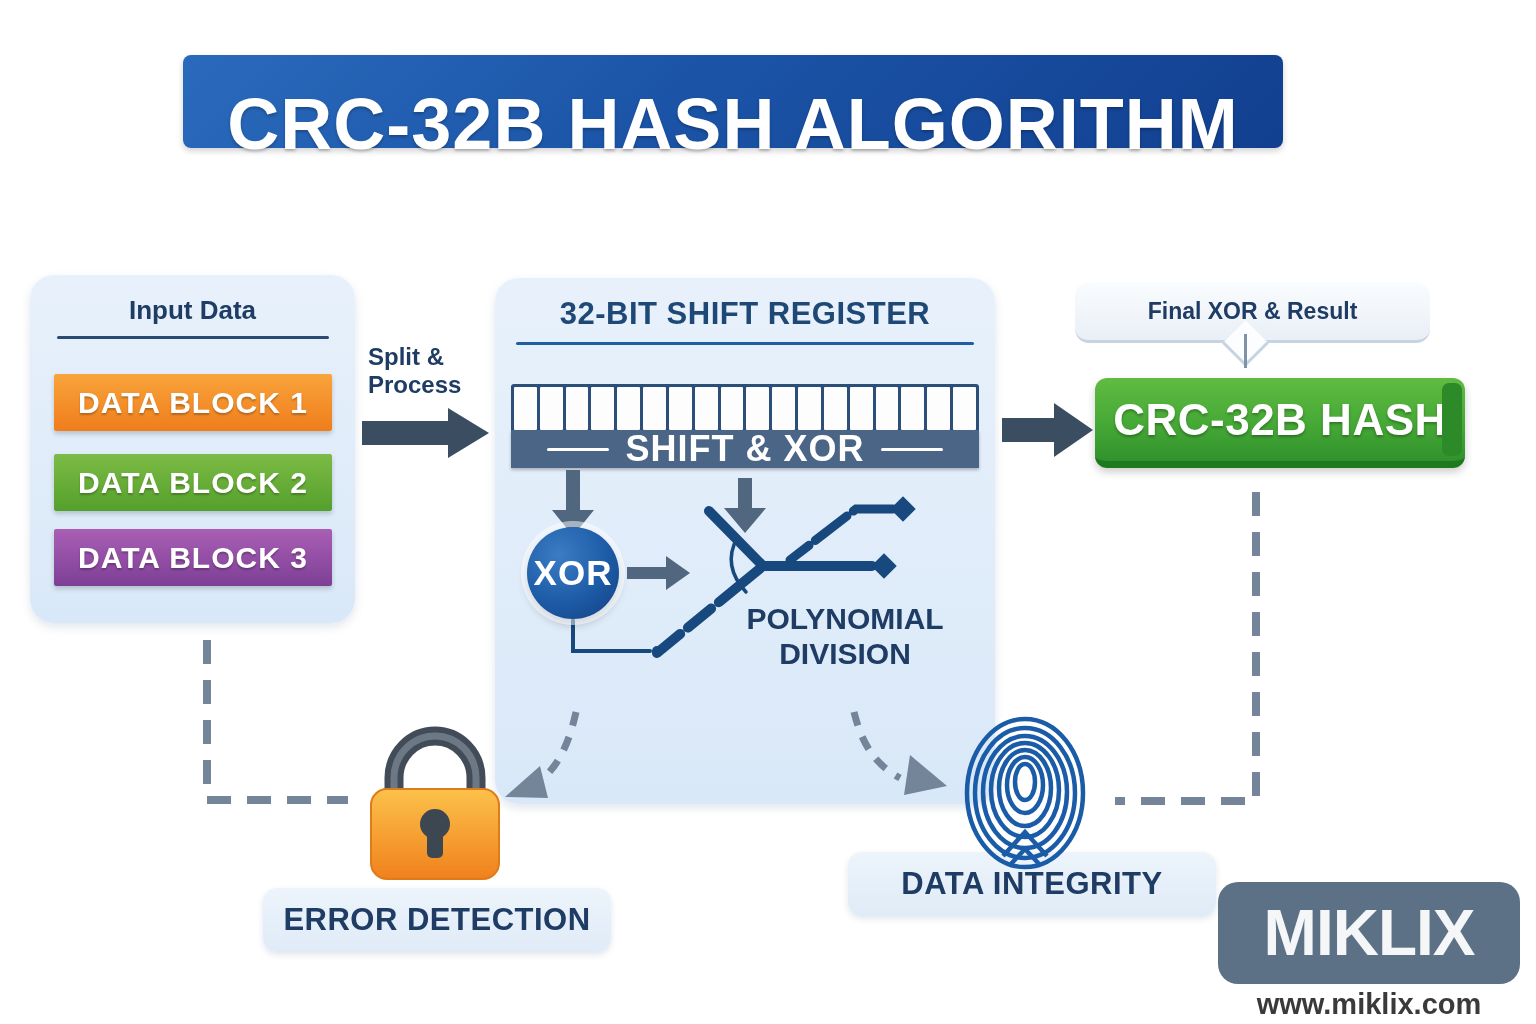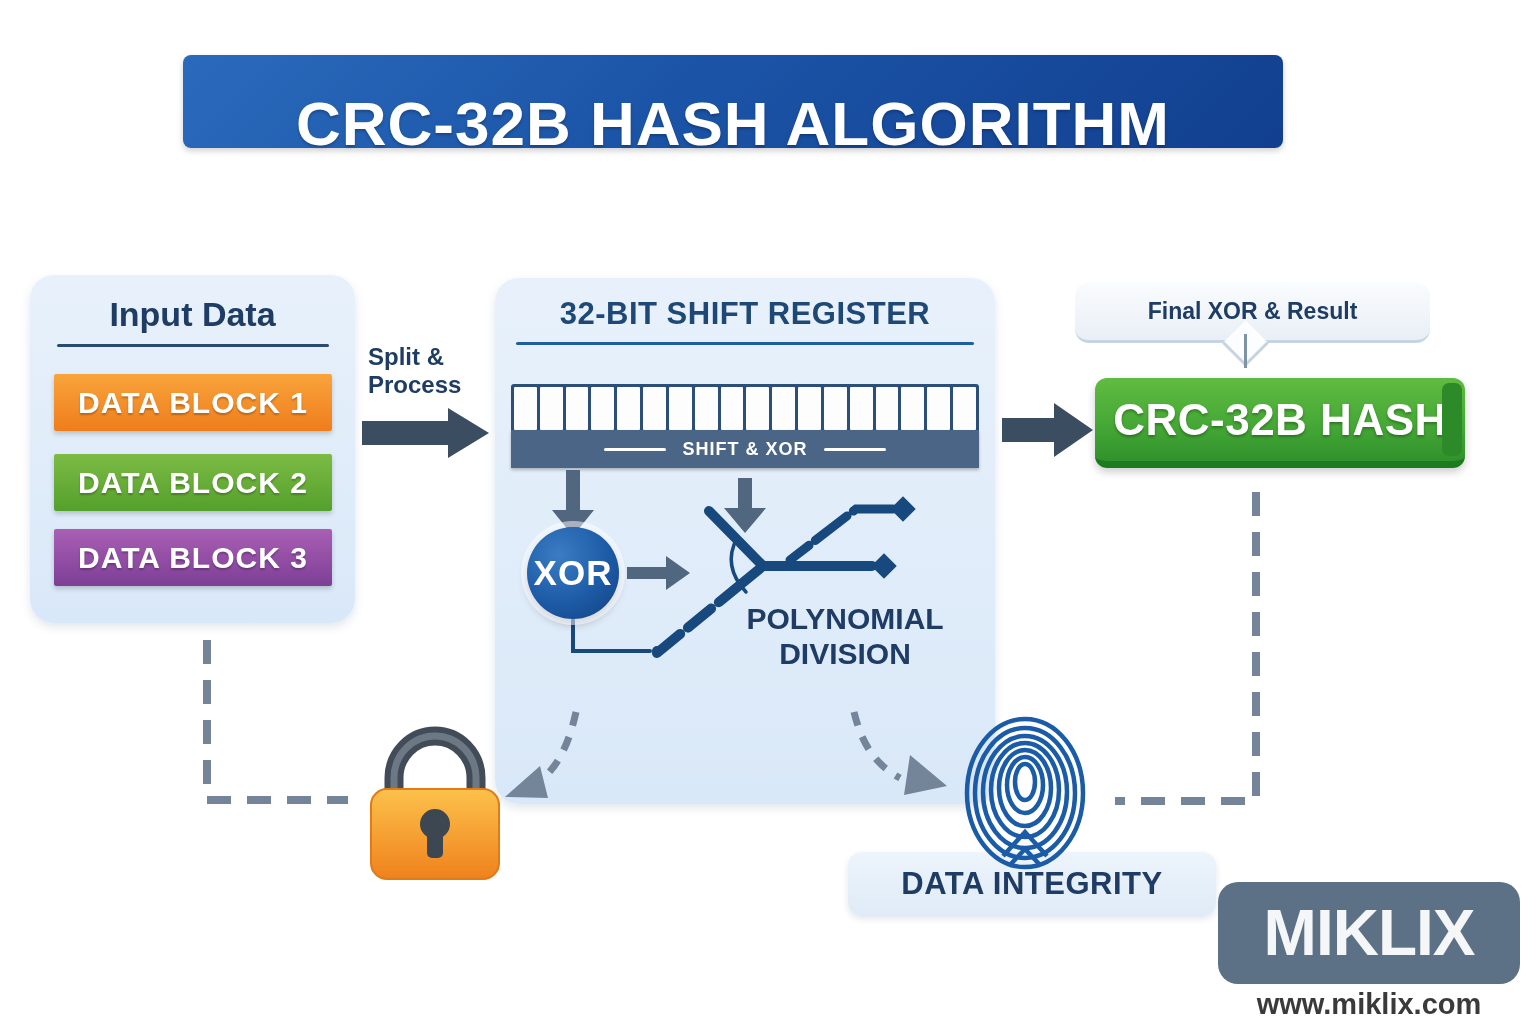--- a/index.html
+++ b/index.html
@@ -9,31 +9,31 @@
   }
   .abs{position:absolute;}
 
   
   .banner{
     left:183px;top:55px;width:1100px;height:93px;border-radius:8px;
     background:linear-gradient(135deg,#2a6abc 0%,#1b54a7 45%,#123f8f 100%);
     display:flex;align-items:center;justify-content:center;z-index:1;
     box-shadow:0 3px 6px rgba(0,0,0,.18);
   }
-  .banner span{color:#fff;font-weight:bold;font-size:62px;letter-spacing:1px;
+  .banner span{color:#fff;font-weight:bold;font-size:72px;letter-spacing:1px;
     text-shadow:0 2px 3px rgba(0,0,0,.25);margin-top:44px;}
 
   
   .panel{
     background:linear-gradient(180deg,#e8f1fb 0%,#d9e8f8 100%);
     border-radius:24px;z-index:1;box-shadow:0 4px 10px rgba(60,90,130,.15);
   }
   .input-panel{left:30px;top:275px;width:325px;height:348px;}
   .panel-title{color:#1e3c64;font-weight:bold;text-align:center;}
-  .input-panel .panel-title{font-size:34px;margin-top:20px;}
+  .input-panel .panel-title{font-size:26px;margin-top:20px;}
   .rule{height:3px;background:#2b4a6f;border-radius:2px;}
   .input-rule{width:272px;margin:10px auto 0 auto;}
   .block{
     position:absolute;left:24px;width:278px;height:57px;border-radius:2px;
     display:flex;align-items:center;justify-content:center;
     color:#fff;font-weight:bold;font-size:30px;letter-spacing:1px;
     text-shadow:0 2px 2px rgba(0,0,0,.25);box-shadow:0 3px 5px rgba(0,0,0,.18);
   }
   .b1{top:99px;background:linear-gradient(180deg,#f9a43c 0%,#ef7d1b 100%);}
   .b2{top:179px;background:linear-gradient(180deg,#7cbb45 0%,#54a02c 100%);}
@@ -51,21 +51,21 @@
     position:absolute;left:16px;top:106px;width:468px;height:46px;
     background:#2b4f79;border-radius:3px 3px 0 0;
     display:flex;gap:3px;padding:3px 3px 0 3px;box-sizing:border-box;
   }
   .cell{flex:1;background:#fdfdfd;border-radius:1px;}
   .shift-bar{
     position:absolute;left:16px;top:152px;width:468px;height:38px;
     background:#4a6585;display:flex;align-items:center;justify-content:center;gap:16px;
     box-shadow:0 2px 3px rgba(0,0,0,.25);
   }
-  .shift-bar span{color:#fff;font-weight:bold;font-size:18px;letter-spacing:1px;}
+  .shift-bar span{color:#fff;font-weight:bold;font-size:36px;letter-spacing:1px;}
   .bar-dash{width:62px;height:3px;background:#fff;border-radius:2px;}
 
   
   .xor-circle{
     left:527px;top:527px;width:92px;height:92px;border-radius:50%;
     background:radial-gradient(circle at 35% 30%,#3b7cc4 0%,#1d5ba6 55%,#123f80 100%);
     display:flex;align-items:center;justify-content:center;z-index:3;
     box-shadow:0 0 0 6px rgba(255,255,255,.5),0 5px 10px rgba(0,0,0,.25);
   }
   .xor-circle span{color:#fff;font-weight:bold;font-size:35px;letter-spacing:1px;}
@@ -239,20 +239,23 @@
     <span>Final XOR &amp; Result</span>
   </div>
   <div class="abs tooltip-tail"></div>
   <div class="abs tooltip-stem"></div>
 
   <div class="abs hash-button">
     <span>CRC-32B HASH</span>
     <div class="hash-fold"></div>
   </div>
 
+  <div class="abs pill error-pill">
+    <span>ERROR DETECTION</span>
+  </div>
   <div class="abs pill integrity-pill">
     <span>DATA INTEGRITY</span>
   </div>
 
   <div class="abs logo-box">
     <span>MIKLIX</span>
   </div>
   <div class="abs logo-url">www.miklix.com</div>
 
 </div>

